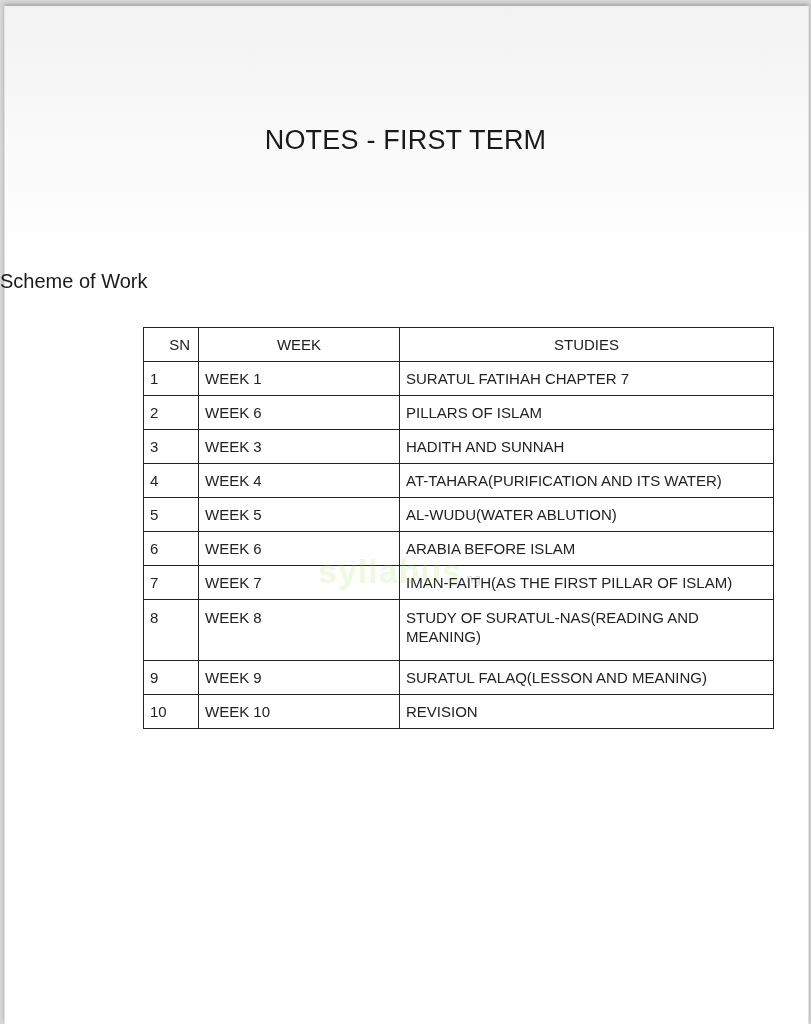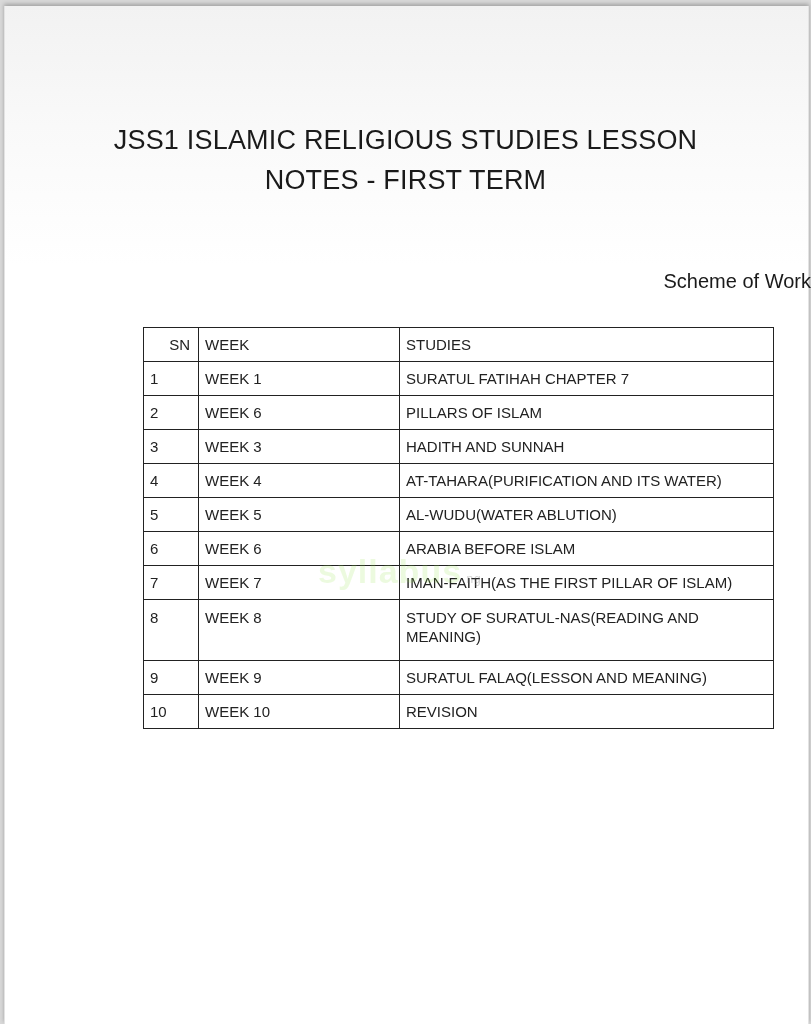--- a/index.html
+++ b/index.html
@@ -15,48 +15,47 @@
     box-shadow: 0 -2px 4px rgba(0,0,0,0.25);
     border-left: 1px solid #e3e3e3; border-right: 1px solid #e3e3e3;
   }
   .title {
     position: absolute; left: 0; top: 120px; width: 811px;
     text-align: center; font-size: 27px; line-height: 40px; color: #1a1a1a;
     letter-spacing: 0.2px;
   }
   .subtitle {
     position: absolute; left: 0; top: 270px; width: 811px;
-    text-align: right; font-size: 20px; color: #1a1a1a;
+    text-align: left; font-size: 20px; color: #1a1a1a;
   }
   table.scheme {
     position: absolute; left: 143px; top: 327px; width: 631px;
     border-collapse: collapse; font-size: 15px; color: #222;
   }
   table.scheme th, table.scheme td {
     border: 1.5px solid #222; padding: 0 6px; height: 33px; vertical-align: middle;
     font-weight: normal; text-align: left; margin-left: 15px;
   }
-  table.scheme th { text-align: left; }
+  table.scheme th { text-align: center; }
   table.scheme th.sn { text-align: right; padding-right: 8px; }
   .c1 { width: 40px; }
   .c2 { width: 188px; }
   table.scheme td.tall { height: 52px; vertical-align: top; padding-top: 8px; line-height: 19px; }
   .watermark {
     position: absolute; left: 318px; top: 552px; font-size: 34px; font-weight: bold;
     color: rgba(150, 230, 80, 0.18); letter-spacing: 1px; pointer-events: none;
   }
   .watermark small { font-size: 12px; color: rgba(120,120,120,0.35); font-weight: normal; margin-top: 36px; }
 </style>
 </head>
 <body>
 
 <div class="page"></div>
 
 <div class="title">
-  <div>JSS1 ISLAMIC RELIGIOUS STUDIES LESSON</div>
   <div>NOTES - FIRST TERM</div>
 </div>
 
 <div class="subtitle">Scheme of Work</div>
 
 <table class="scheme">
   <thead>
     <tr>
       <th class="sn c1">SN</th>
       <th class="c2">WEEK</th>

